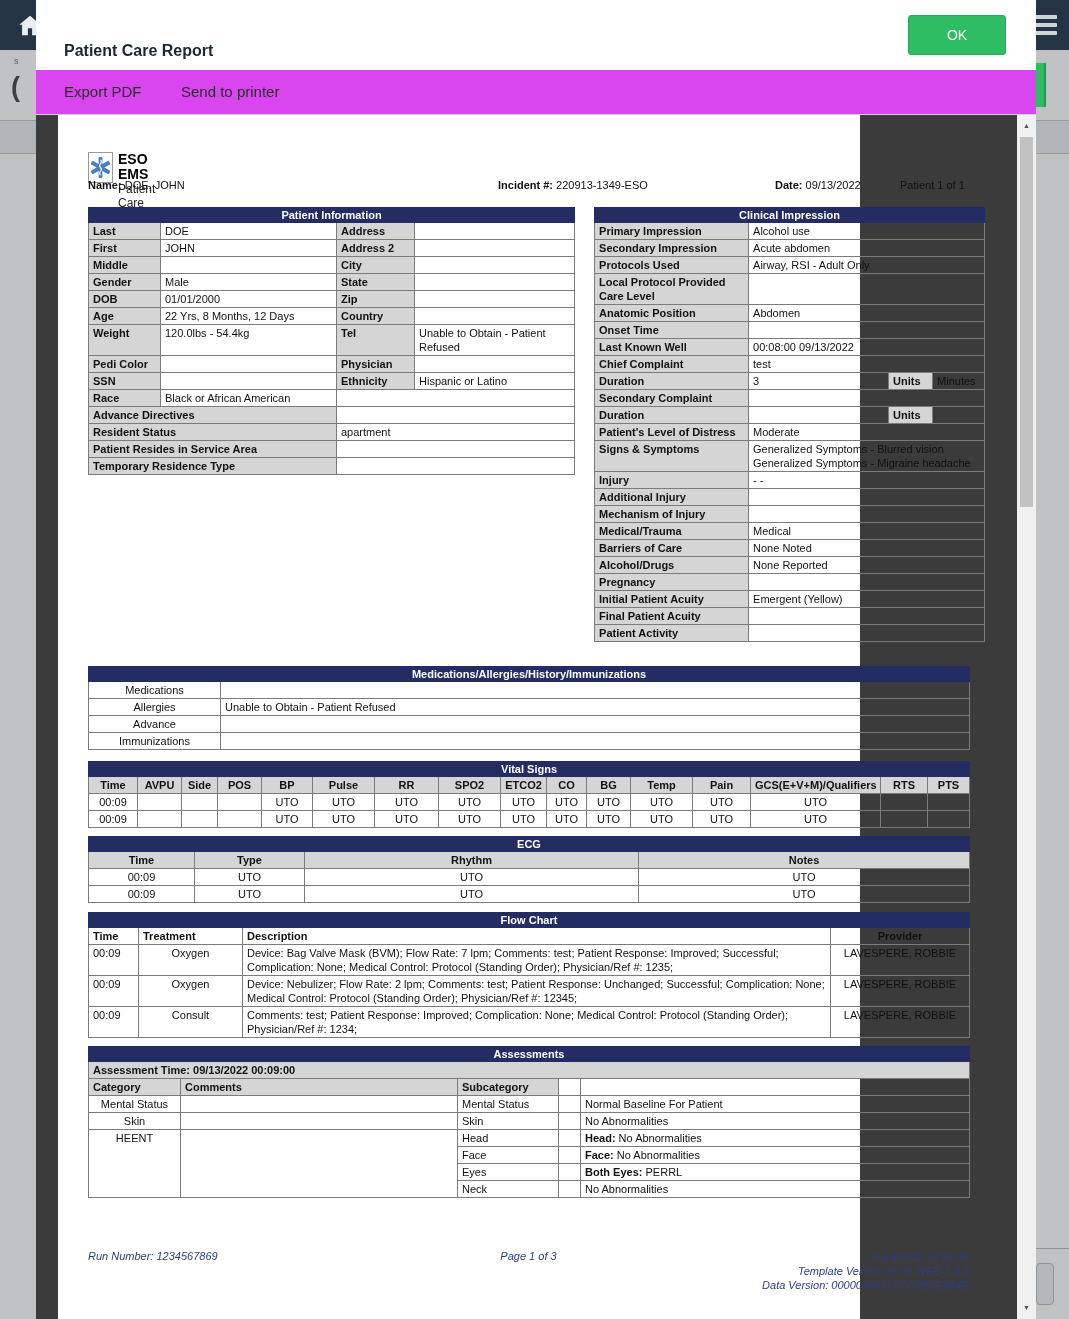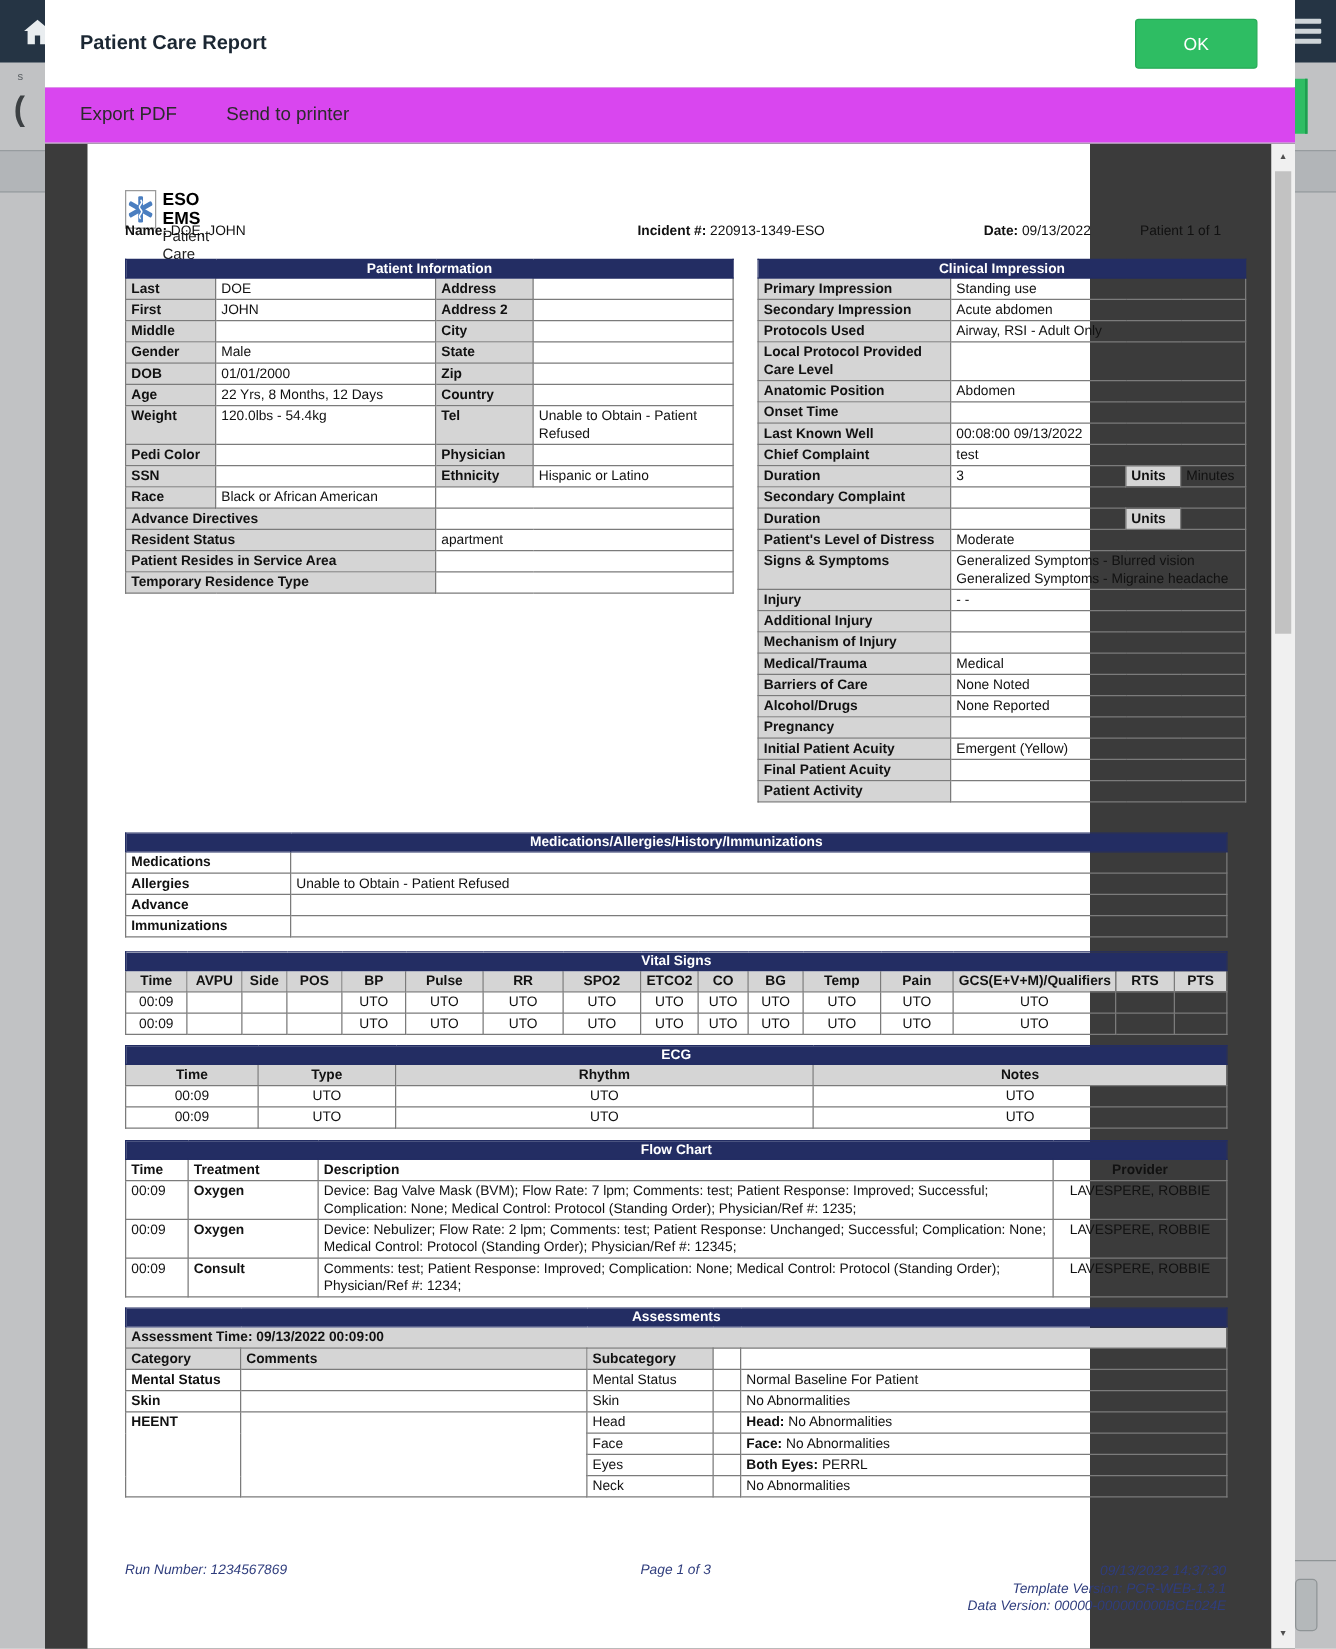--- a/index.html
+++ b/index.html
@@ -14,30 +14,30 @@
   .under-band { position:absolute; top:120px; left:0; width:1069px; height:34px; background:#b2b5b8; border-top:1px solid #979c9f; border-bottom:1px solid #979c9f; }
   .frag-s { position:absolute; left:14px; top:56px; font-size:9px; color:#5a5f63; }
   .frag-c { position:absolute; left:11px; top:72px; font-size:27px; color:#3c4043; font-weight:bold; }
   .green-sliver { position:absolute; left:1035px; top:63px; width:11px; height:44px; background:#2ebd63; border-right:2px solid #1f9e50; }
   .under-line-br { position:absolute; left:1036px; top:1248px; width:33px; height:1px; background:#8f9496; }
   .under-btn-br { position:absolute; left:1036px; top:1263px; width:18px; height:42px; background:#b4b8ba; border:1px solid #8f9496; border-radius:4px; }
 
   
   .modal { position:absolute; left:36px; top:0; width:1000px; height:1319px; }
   .modal-header { position:relative; height:70px; background:#ffffff; }
-  .modal-title { position:absolute; left:28px; top:26px; font-size:16px; font-weight:bold; color:#1b2733; }
+  .modal-title { position:absolute; left:28px; top:42px; font-size:16px; font-weight:bold; color:#1b2733; }
   .ok-btn { position:absolute; right:30px; top:15px; width:98px; height:40px; background:#2ebd63; border:1px solid #27ab57; border-radius:3px; color:#ffffff; font-size:14px; text-align:center; line-height:38px; cursor:pointer; }
   .modal-toolbar { position:relative; height:45px; background:#d946ef; border-bottom:1px solid #ccd0d0; }
   .tb-item { position:absolute; top:13px; font-size:15px; color:#2b2b2b; cursor:pointer; }
   .tb-export { left:28px; }
   .tb-print { left:145px; }
 
   
   .preview { position:relative; height:1204px; background:#3b3b3b; overflow:hidden; }
-  .page { position:absolute; left:22px; top:0; width:802px; height:1204px; background:#ffffff; color:#111;margin-left:12px; }
+  .page { position:absolute; left:22px; top:0; width:802px; height:1204px; background:#ffffff; color:#111; }
 
   
   .vscroll { position:absolute; right:0; top:0; width:19px; height:1204px; background:#f0f0f0; }
   .vs-up, .vs-down { position:absolute; left:0; width:19px; height:18px; text-align:center; font-size:7px; color:#4f4f4f; line-height:18px; cursor:pointer; }
   .vs-up { top:2px; } .vs-down { bottom:2px; }
   .vs-thumb { position:absolute; left:3px; top:22px; width:13px; height:370px; background:#c2c2c2; cursor:pointer; }
 
   
   .doc-logo-row { position:absolute; left:30px; top:37px; height:32px; }
   .logo-box { position:absolute; left:0; top:0; width:25px; height:31px; border:1px solid #9a9a9a; background:#fff; display:flex; align-items:center; justify-content:center; }
@@ -51,21 +51,21 @@
   .nr-date { position:absolute; left:717px; }
   .nr-count { position:absolute; left:842px; }
 
   .doc-body { position:absolute; left:30px; top:92px; width:881px; }
   .top-tables { display:flex; gap:19px; align-items:flex-start; }
 
   table.doc { border-collapse:collapse; table-layout:fixed; font-size:11px; line-height:14px; }
   table.doc td, table.doc th { border:1px solid #7b7b7b; padding:1px 4px; height:16px; overflow:hidden; vertical-align:top; text-align:left; font-weight:normal; }
   table.doc th.sec { background:#232d63; color:#ffffff; font-weight:bold; text-align:center; padding:0 2px; height:15px; border:1px solid #232d63; }
   table.doc td.l { background:#d5d5d5; font-weight:bold; }
-  table.doc td.b { font-weight:bold; }
+  table.doc td.b { font-weight:normal;text-align:center; }
   table.doc td.h { font-weight:bold; }
   table.doc td.ctr { text-align:center; }
   table.doc td { white-space:pre-line; }
   table.ctr-data td { text-align:center; }
   .w486 { width:486px; } .w390 { width:390px; } .w881 { width:881px;padding-left:24px; }
   .mt24 { margin-top:24px; } .mt11 { margin-top:11px; } .mt8 { margin-top:8px; } .mt9 { margin-top:9px; }
 
   .doc-footer { position:absolute; left:30px; top:1135px; width:881px; font-size:11px; font-style:italic; color:#2f3d7d; display:flex; }
   .df-left { width:293px; }
   .df-center { width:295px; text-align:center; }
@@ -230,21 +230,21 @@
                 <col style="width:52px">
               </colgroup>
             <thead>
                 <tr>
                   <th class="sec" colspan="4">Clinical Impression</th>
                 </tr>
               </thead>
             <tbody>
                 <tr>
                   <td class="l">Primary Impression</td>
-                  <td colspan="3">Standing use</td>
+                  <td colspan="3">Alcohol use</td>
                 </tr>
                 <tr>
                   <td class="l">Secondary Impression</td>
                   <td colspan="3">Acute abdomen</td>
                 </tr>
                 <tr>
                   <td class="l">Protocols Used</td>
                   <td colspan="3">Airway, RSI - Adult Only</td>
                 </tr>
                 <tr>

